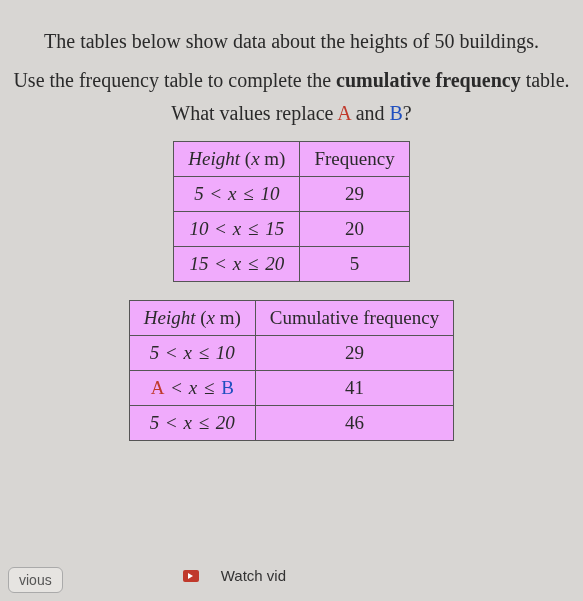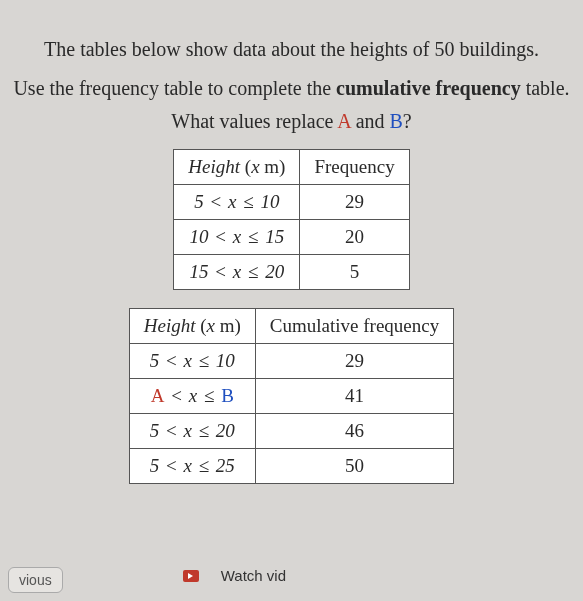--- a/index.html
+++ b/index.html
@@ -6,21 +6,21 @@
   body {
     width: 583px;
     height: 601px;
     background: #d8d6d3;
     font-family: Georgia, 'Times New Roman', serif;
     color: #2a2a2a;
     overflow: hidden;
     position: relative;
   }
   .content {
-    padding: 36px 10px 0 10px;
+    padding: 28px 10px 0 10px;
   }
   .prompt {
     text-align: center;
     font-size: 20px;
     line-height: 1.35;
     margin-bottom: 12px;
   }
   .prompt2 {
     text-align: center;
     font-size: 20px;
@@ -33,21 +33,21 @@
     line-height: 1.35;
     margin-bottom: 14px;
   }
   .bold { font-weight: bold; }
   .red { color: #c0392b; }
   .blue { color: #1f4fbf; }
 
   table {
     border-collapse: collapse;
     margin: 0 auto 18px auto;
-    background: #ffffff;
+    background: #f0abfc;
   }
   td, th {
     border: 1px solid #555;
     padding: 6px 14px;
     font-size: 19px;
     text-align: center;
     font-weight: normal;
     white-space: nowrap;
   }
   .math { font-family: 'Times New Roman', serif; font-style: italic; }
@@ -144,24 +144,20 @@
       <td>29</td>
     </tr>
     <tr>
       <td><span class="math"><span class="red" style="font-style:normal">A</span> <span class="op">&lt;</span> x <span class="op">≤</span> <span class="blue" style="font-style:normal">B</span></span></td>
       <td>41</td>
     </tr>
     <tr>
       <td><span class="math"><span>5</span> <span class="op">&lt;</span> x <span class="op">≤</span> <span>20</span></span></td>
       <td>46</td>
     </tr>
-    <tr>
-      <td><span class="math"><span>5</span> <span class="op">&lt;</span> x <span class="op">≤</span> <span>25</span></span></td>
-      <td>50</td>
-    </tr>
   </tbody>
     </table>
 
 </div>
 
 <div class="footer">
   <div class="prev-btn">vious</div>
   <div class="watch">
     <span class="watch-icon"></span>
     <span>Watch vid</span>

